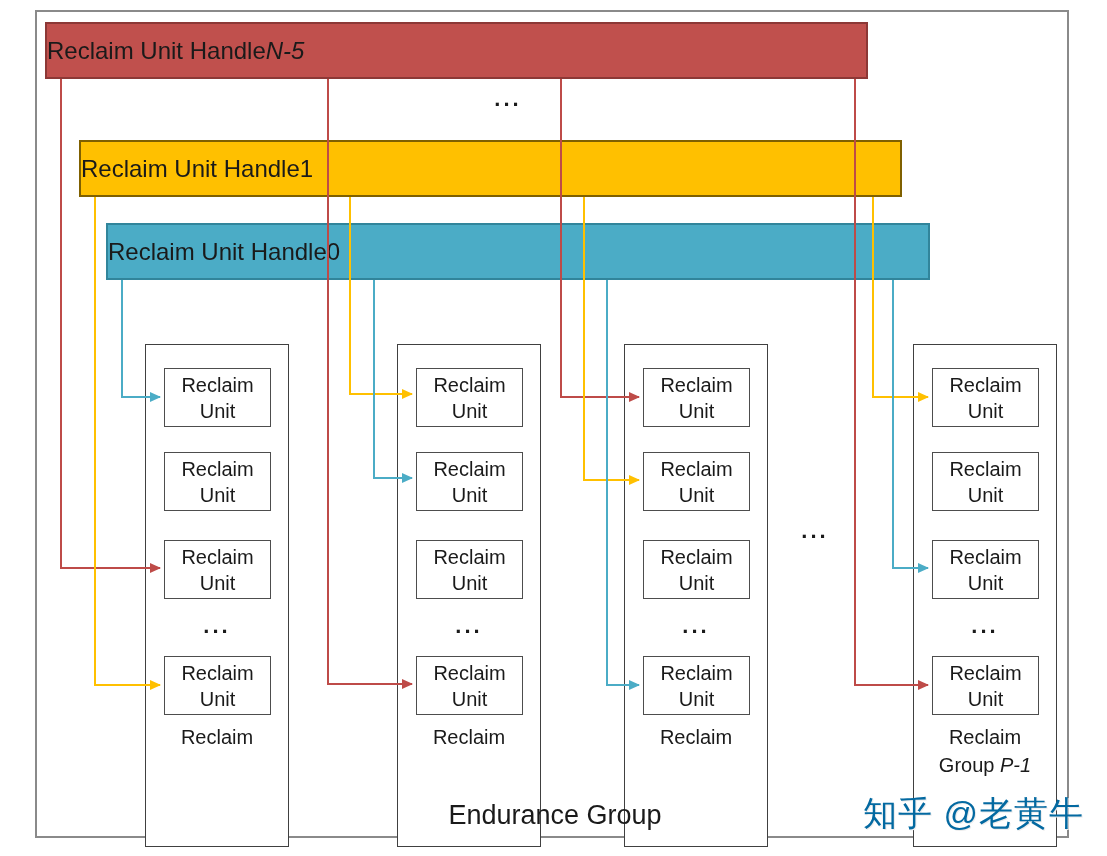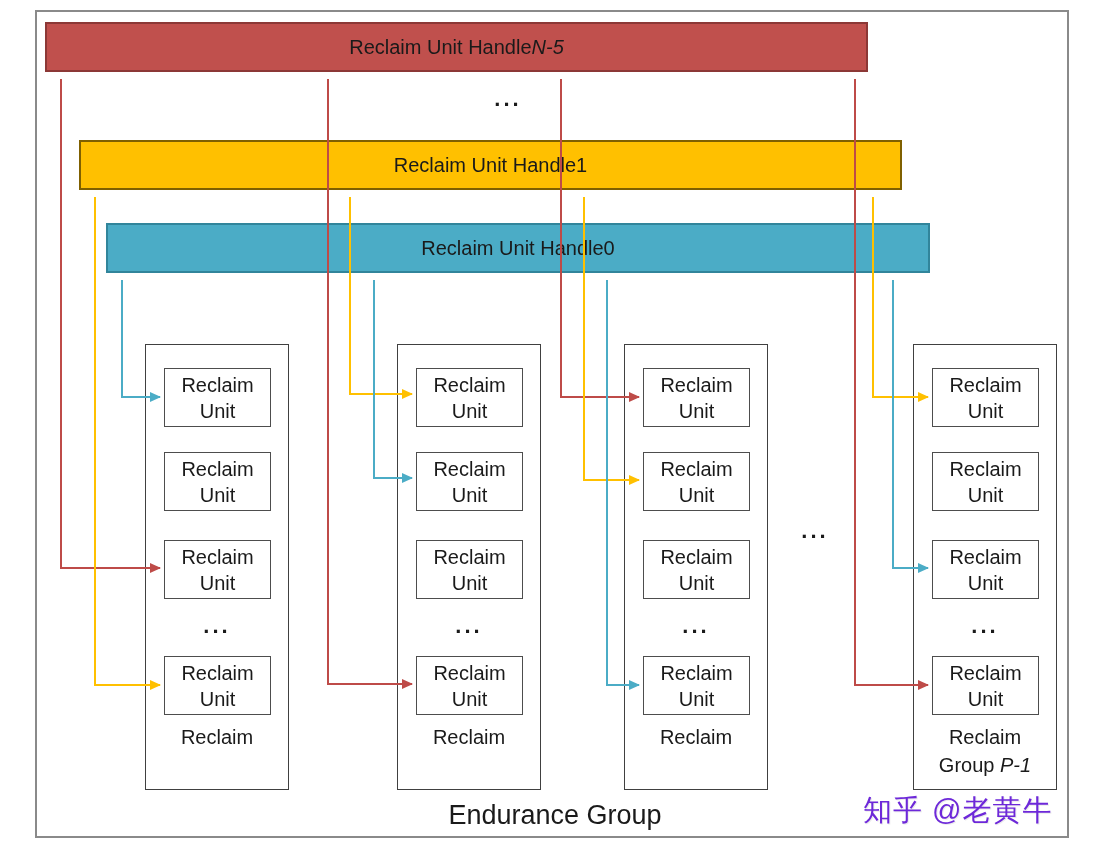--- a/index.html
+++ b/index.html
@@ -5,36 +5,36 @@
   html,body{margin:0;padding:0;background:#ffffff;}
   #canvas{
     position:relative;width:1107px;height:856px;background:#ffffff;
     font-family:"Liberation Sans", sans-serif;color:#1a1a1a;overflow:hidden;
   }
   .outer-box{
     position:absolute;left:35px;top:10px;width:1034px;height:828px;
     border:2px solid #8a8a8a;background:#ffffff;box-sizing:border-box;
   }
   .bar{
-    position:absolute;height:50px;box-sizing:border-box;
-    display:flex;align-items:center;justify-content:center;
-    font-size:20px;z-index:2;
+    position:absolute;height:57px;box-sizing:border-box;
+    display:flex;align-items:center;
+    font-size:24px;z-index:2;
   }
   .bar .it{font-style:italic;}
   .bar-red{left:45px;top:22px;width:823px;background:#C0504D;border:2px solid #8C3836;}
   .bar-yellow{left:79px;top:140px;width:823px;background:#FFC000;border:2px solid #7F6000;}
   .bar-teal{left:106px;top:223px;width:824px;background:#4BACC6;border:2px solid #31859B;}
   .dots{
     position:absolute;font-size:22px;font-weight:bold;letter-spacing:3px;
     text-align:center;z-index:1;
   }
   .dots-top{left:478px;top:86px;width:60px;}
   .dots-mid{left:785px;top:518px;width:60px;}
   .group{
-    position:absolute;top:344px;width:144px;height:446px;
+    position:absolute;top:344px;width:144px;height:503px;
     border:1.5px solid #404040;background:#ffffff;box-sizing:border-box;z-index:1;
   }
   .group-0{left:145px;}
   .group-1{left:397px;}
   .group-2{left:624px;}
   .group-3{left:913px;}
   .unit{
     position:absolute;left:18px;width:107px;height:59px;
     border:1.5px solid #4d4d4d;background:#ffffff;box-sizing:border-box;
     display:flex;align-items:center;justify-content:center;
@@ -53,21 +53,21 @@
     font-size:20px;line-height:28px;
   }
   .group-label .it{font-style:italic;}
   #arrow-layer{position:absolute;left:0;top:0;width:1107px;height:856px;z-index:3;pointer-events:none;}
   .endurance-label{
     position:absolute;left:425px;top:800px;width:260px;text-align:center;
     font-size:27px;z-index:2;
   }
   .watermark{
     position:absolute;left:863px;top:791px;width:240px;
-    font-size:29px;color:#6d28d9;text-shadow:1px 1px 0 #ececec;
+    font-size:34px;color:#0369a1;text-shadow:1px 1px 0 #ececec;
     z-index:4;letter-spacing:1px;
   }
 </style>
 </head>
 <body>
 
 <div id="canvas">
 
   <div class="outer-box"></div>
 

